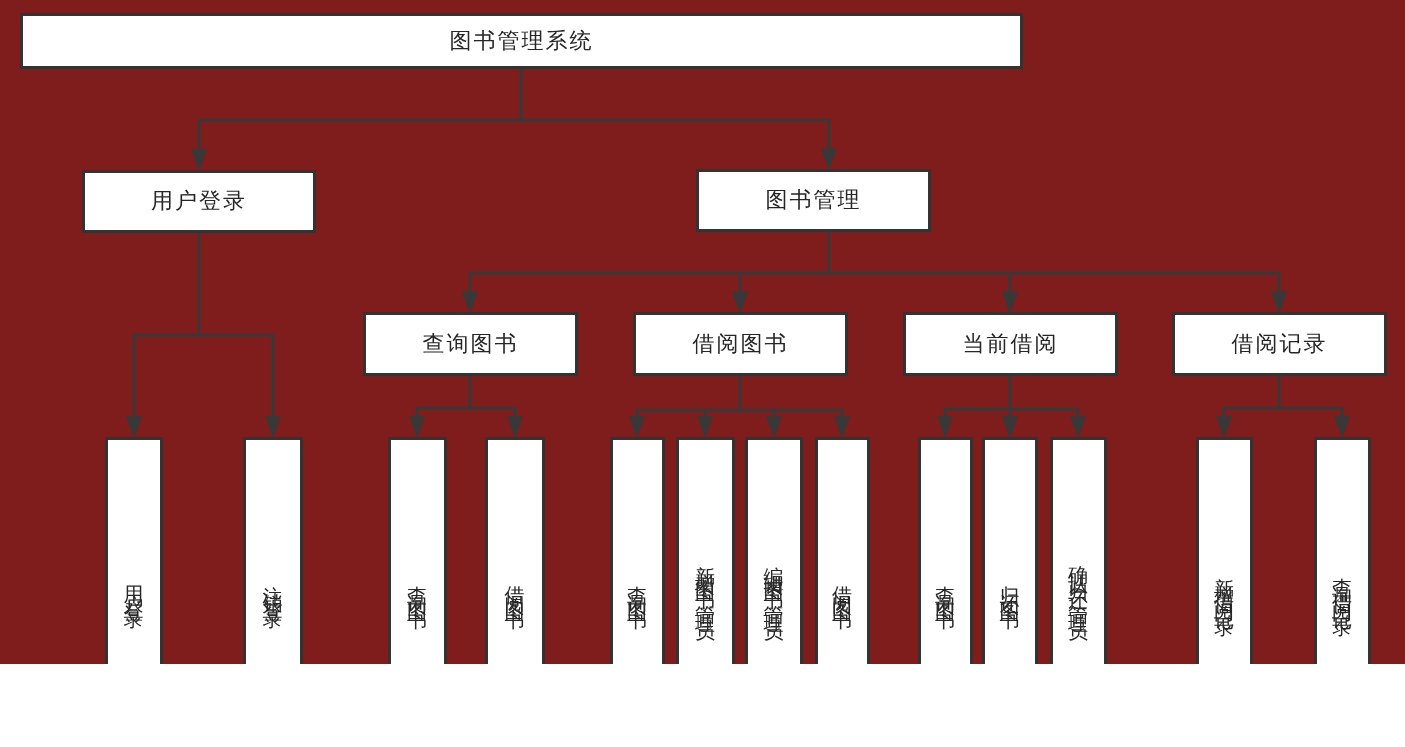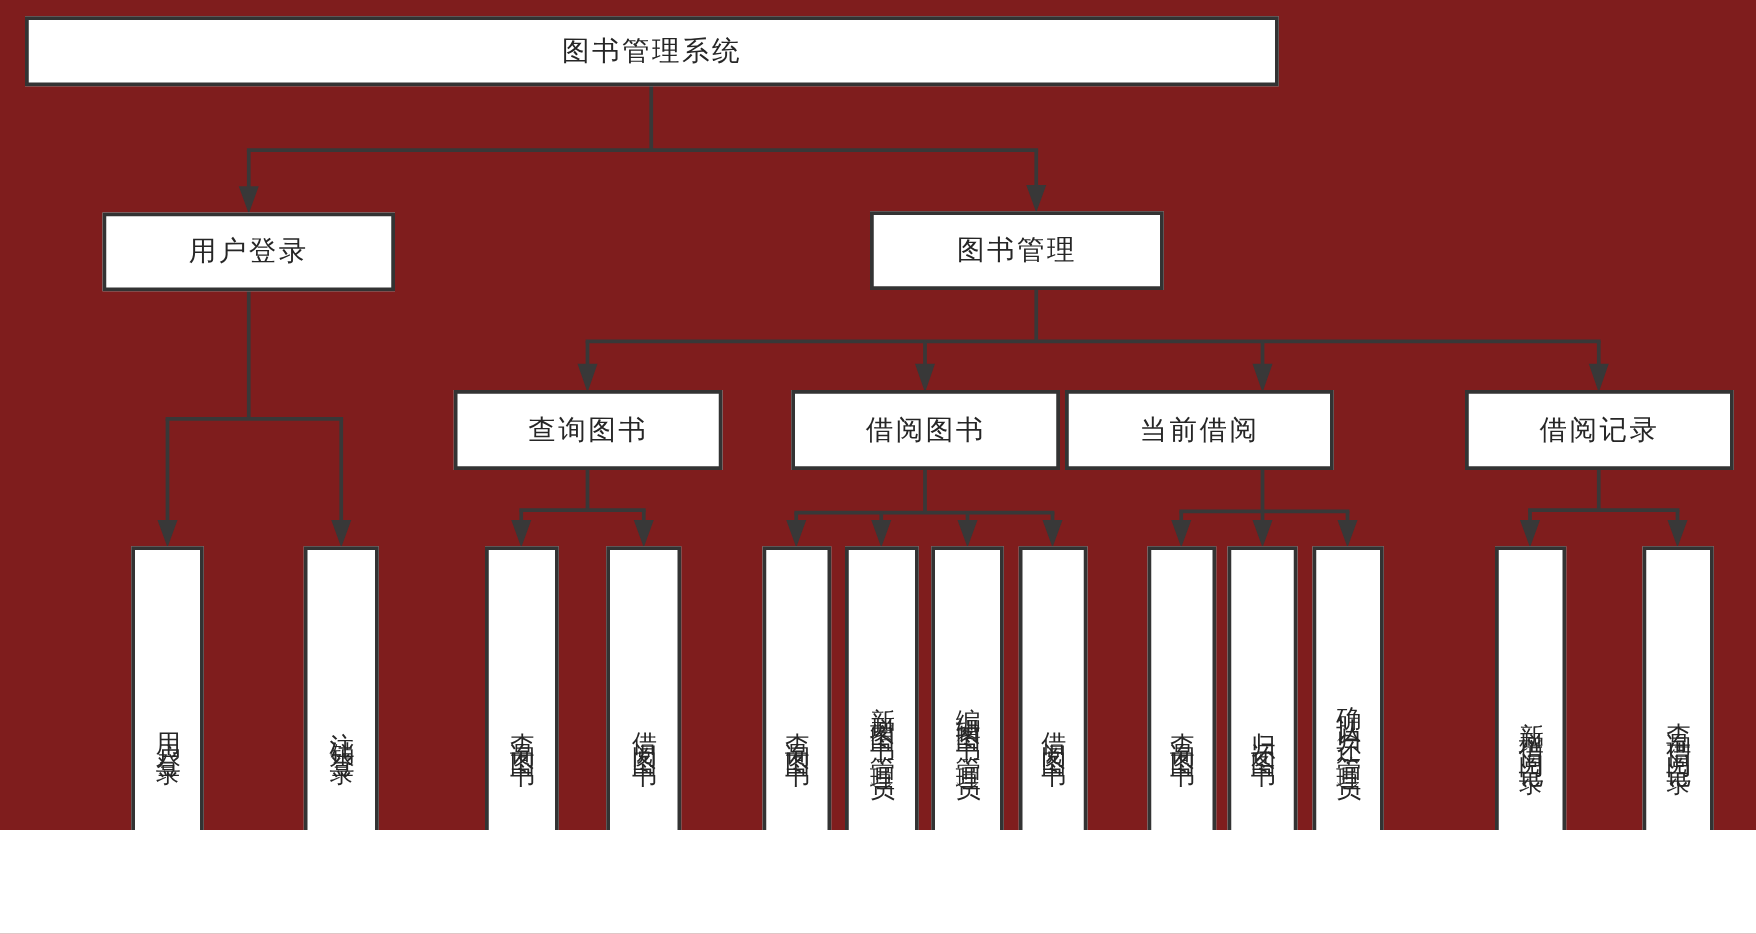--- a/index.html
+++ b/index.html
@@ -46,21 +46,21 @@
     text-orientation: mixed;
     letter-spacing: 8px;
     white-space: nowrap;
   }
   
   .n-root { left: 20px;  top: 13px;  width: 1003px; height: 56px; }
   .n-l2a  { left: 82px;  top: 170px; width: 234px;  height: 63px; }
   .n-l2b  { left: 696px; top: 169px; width: 235px;  height: 63px; }
   .n-l3a  { left: 363px; top: 312px; width: 215px;  height: 64px; }
   .n-l3b  { left: 633px; top: 312px; width: 215px;  height: 64px; }
-  .n-l3c  { left: 852px; top: 312px; width: 215px;  height: 64px; }
+  .n-l3c  { left: 903px; top: 312px; width: 215px;  height: 64px; }
   .n-l3d  { left: 1172px;top: 312px; width: 215px;  height: 64px; }
   .leaf   { top: 437px; height: 298px; }
   .n-a1 { left: 105px;  width: 58px; }
   .n-a2 { left: 243px;  width: 60px; }
   .n-b1 { left: 388px;  width: 59px; }
   .n-b2 { left: 485px;  width: 60px; }
   .n-c1 { left: 610px;  width: 55px; }
   .n-c2 { left: 676px;  width: 59px; }
   .n-c3 { left: 745px;  width: 58px; }
   .n-c4 { left: 815px;  width: 55px; }

